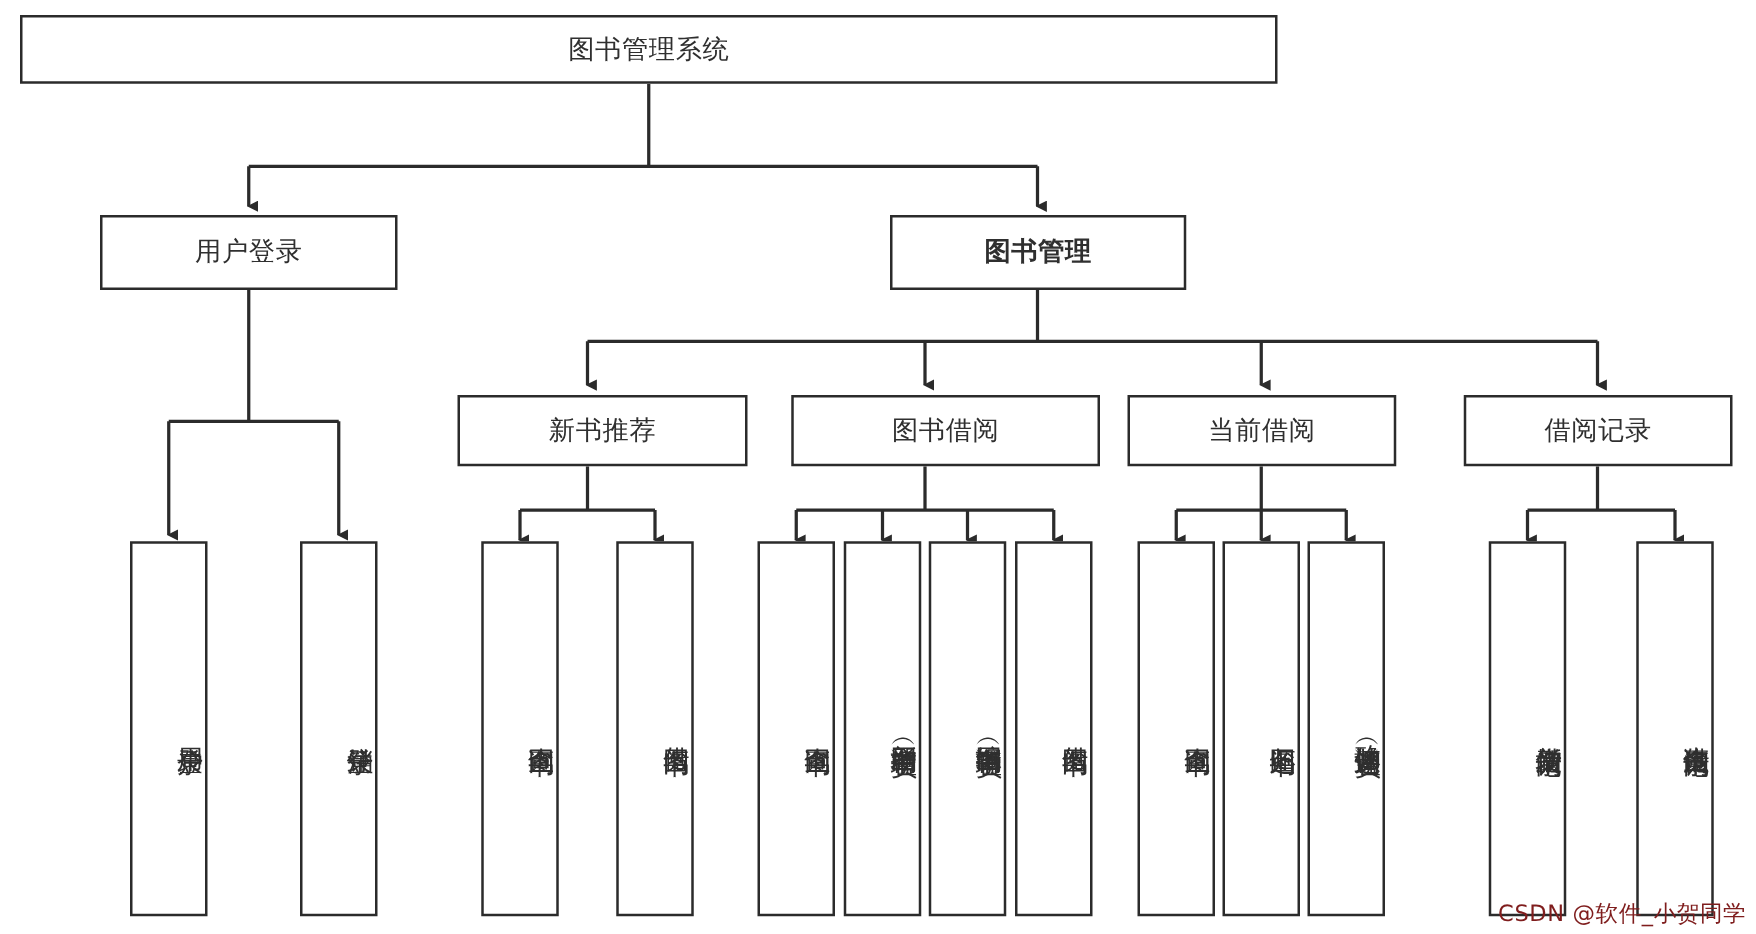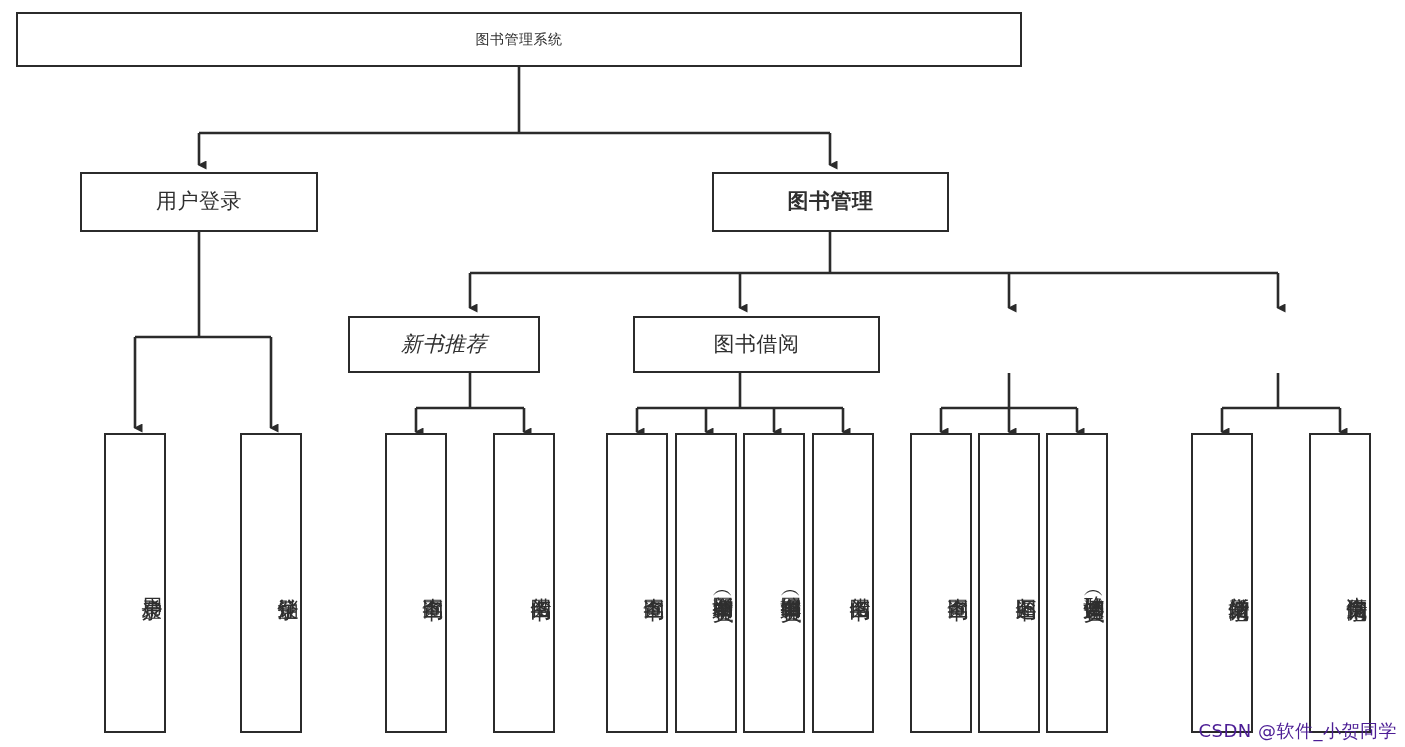--- a/index.html
+++ b/index.html
@@ -51,28 +51,28 @@
     justify-content: center;
     padding-top: 8px;
     padding-bottom: 8px;
   }
   .node-v > span {
     writing-mode: vertical-rl;
     text-orientation: upright;
     display: block;
   }
   .node-root {
-    font-size: 14px;
+    font-size: 21px;
   }
   #watermark {
     position: absolute;
     right: 8px;
     bottom: 4px;
     font-size: 18px;
-    color: #4c1d95;
+    color: #7f1d1d;
     letter-spacing: 0.5px;
     white-space: nowrap;
     font-family: "DejaVu Sans", "Liberation Sans", sans-serif;
   }
 </style>
 </head>
 <body>
 
 <div id="canvas">
 
@@ -128,25 +128,27 @@
       <path d="M 1340 408 L 1340 432" marker-end="url(#arrow)"></path>
     </g>
   </svg>
 
   <div class="node node-h node-root" style="left:16px; top:12px; width:1006px; height:55px;">图书管理系统</div>
 
   <div class="node node-h" style="left:80px; top:172px; width:238px; height:60px;">用户登录</div>
 
   <div class="node node-h" style="left:712px; top:172px; width:237px; height:60px;font-weight:bold;">图书管理</div>
 
-  <div class="node node-h" style="left:348px; top:316px; width:192px; height:57px;font-style:italic;">新书推荐</div>
+  <div class="node node-h" style="left:366px; top:316px; width:232px; height:57px;">新书推荐</div>
 
   <div class="node node-h" style="left:633px; top:316px; width:247px; height:57px;">图书借阅</div>
 
+  <div class="node node-h" style="left:902px; top:316px; width:215px; height:57px;">当前借阅</div>
 
+  <div class="node node-h" style="left:1171px; top:316px; width:215px; height:57px;">借阅记录</div>
 
   <div class="node node-v" style="left:104px; top:433px; width:62px; height:300px;">
     <span>用户登录</span>
   </div>
   <div class="node node-v" style="left:240px; top:433px; width:62px; height:300px;">
     <span>注销登录</span>
   </div>
 
   <div class="node node-v" style="left:385px; top:433px; width:62px; height:300px;">
     <span>查询图书</span>

